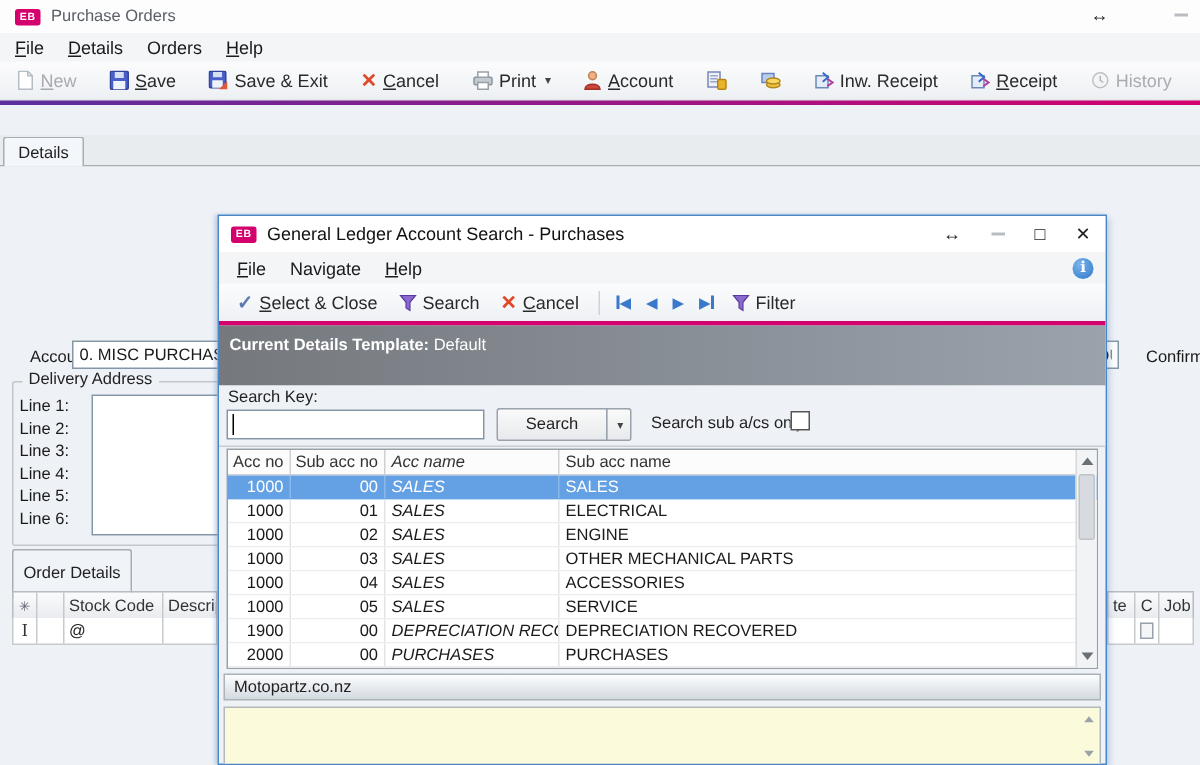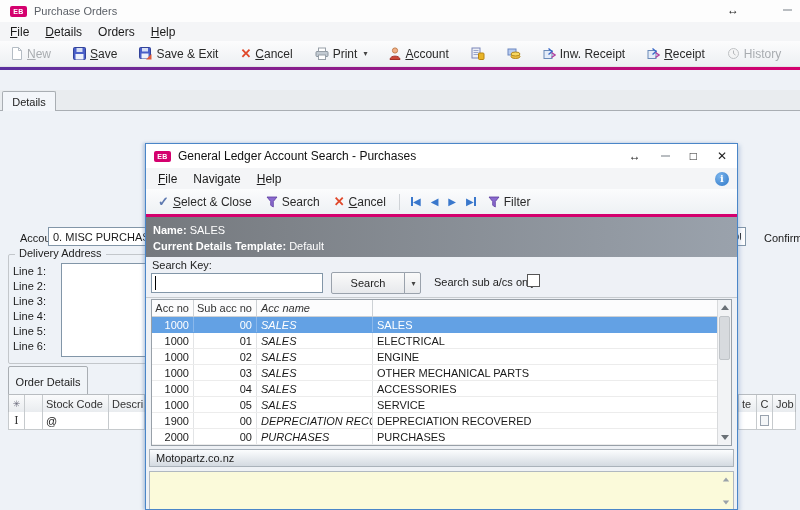--- a/index.html
+++ b/index.html
@@ -381,21 +381,20 @@
             <svg width="12" height="12">
               <path d="M1 1h10L7.3 5.5V11L4.7 9.3V5.5z" fill="#8a6ace" stroke="#5a3a9e" stroke-width=".8"></path>
             </svg>
           </span>
         <span>Filter</span>
       </span>
     </div>
     <div class="dlg-accent"></div>
 
     <div class="dlg-header">
-      <div><b>Name:</b> <span>SALES</span></div>
       <div><b>Current Details Template:</b> <span>Default</span></div>
     </div>
 
     <div class="dlg-search">
       <span class="sk-label">Search Key:</span>
       <div class="sk-input">
           <span class="caret"></span>
         </div>
       <div class="btn sk-btn">Search</div>
       <div class="btn sk-drop">
@@ -403,20 +402,21 @@
         </div>
       <span class="sk-sub">Search sub a/cs only</span>
       <span class="sk-check"></span>
     </div>
 
     <div class="dlg-table">
       <div class="thead">
         <span class="tc c1">Acc no</span>
         <span class="tc c2">Sub acc no</span>
         <span class="tc c3">Acc name</span>
+        <span class="tc c4">Sub acc name</span>
       </div>
       <div class="trow selected">
         <span class="tc c1">1000</span>
           <span class="tc c2">00</span>
           <span class="tc c3">SALES</span>
           <span class="tc c4">SALES</span>
       </div>
       <div class="trow">
         <span class="tc c1">1000</span>
           <span class="tc c2">01</span>

